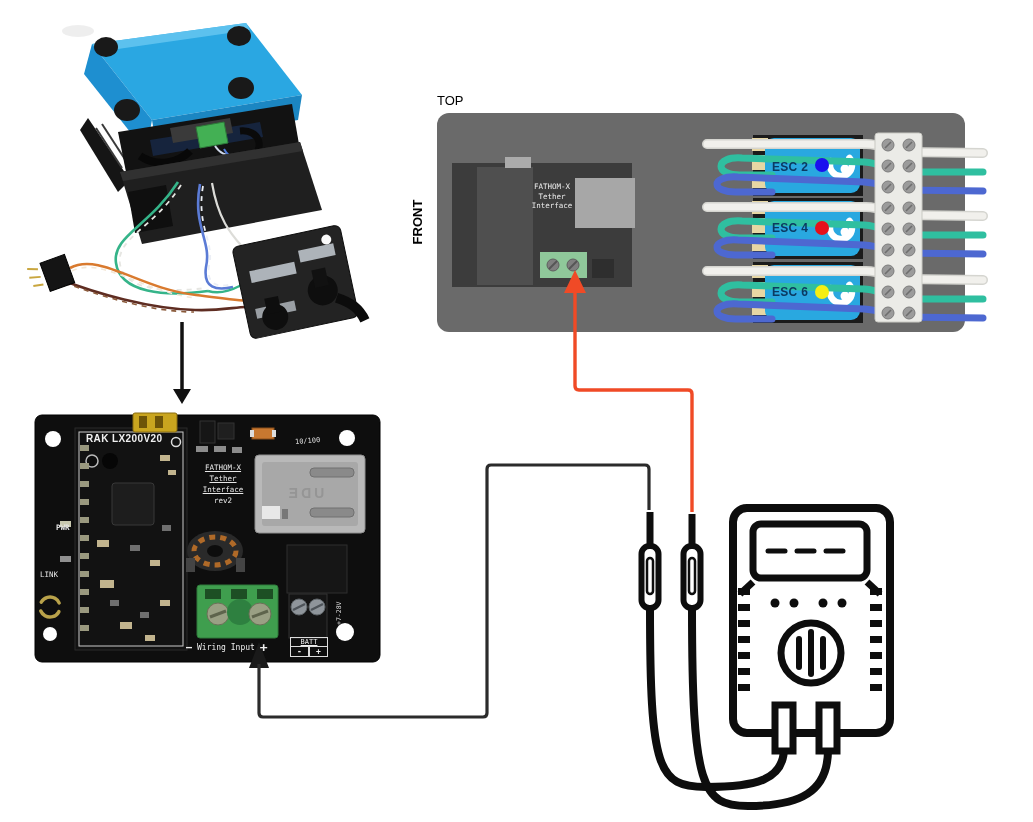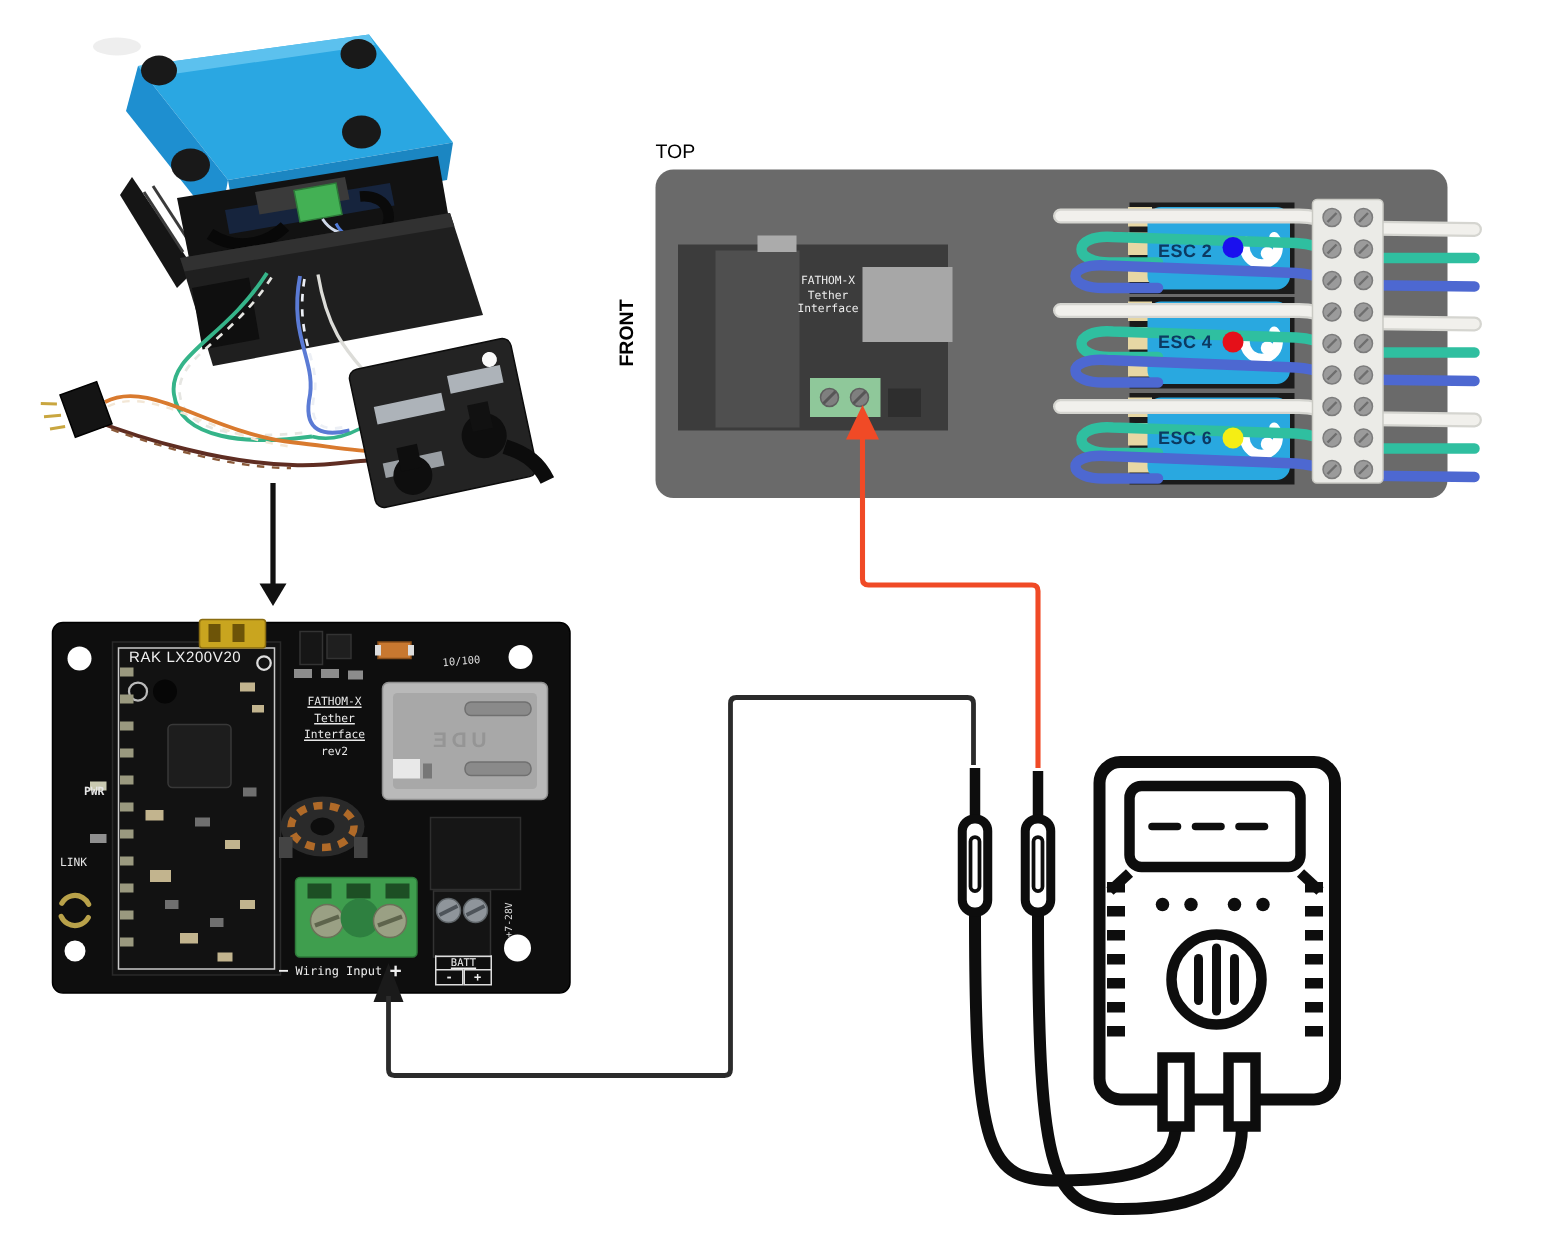--- a/index.html
+++ b/index.html
@@ -7,21 +7,21 @@
           font-family:"Liberation Sans",sans-serif;}
   #scene{position:absolute;left:0;top:0;}
   .ov{position:absolute;color:#000;}
   .title{left:437px;top:63px;width:528px;text-align:center;font-size:15px;font-weight:bold;}
   .toplab{left:437px;top:93px;width:528px;text-align:left;font-size:13px;font-weight:normal;}
   .frontlab{left:391px;top:196px;width:52px;height:52px;display:flex;align-items:center;
             justify-content:center;font-size:13px;font-weight:bold;transform:rotate(-90deg);}
   .boardlab{left:511px;top:182px;width:82px;text-align:center;white-space:pre-line;
             font-family:"DejaVu Sans Mono",monospace;font-size:7.5px;line-height:9.5px;color:#ececec;}
   .esclab{width:50px;font-size:12px;font-weight:bold;color:var(--esc-text,#0c3a62);letter-spacing:.3px;}
-  .raklab{left:86px;top:433px;font-size:10px;font-weight:normal;color:#f0f0f0;letter-spacing:.4px;}
+  .raklab{left:86px;top:433px;font-size:10px;font-weight:bold;color:#f0f0f0;letter-spacing:.4px;}
   .fathomblk{left:194px;top:462px;width:58px;text-align:center;color:#e8e8e8;
              font-family:"DejaVu Sans Mono",monospace;font-size:7.5px;line-height:11px;}
   .fathomblk span{display:block;}
   .fathomblk span.u{text-decoration:underline;}
   .eth{left:295px;top:437px;font-family:"DejaVu Sans Mono",monospace;font-size:7px;color:#ddd;transform:rotate(-5deg);}
   .pwr{left:56px;top:523px;font-family:"DejaVu Sans Mono",monospace;font-size:7.5px;font-weight:bold;color:#e5e5e5;}
   .link{left:40px;top:570px;font-family:"DejaVu Sans Mono",monospace;font-size:7.5px;font-weight:normal;color:#e5e5e5;}
   .tetherrow{left:186px;top:640px;width:100px;display:flex;align-items:center;gap:5px;
              font-family:"DejaVu Sans Mono",monospace;color:#eee;}
   .tetherrow .tmin{font-size:10px;font-weight:bold;}

